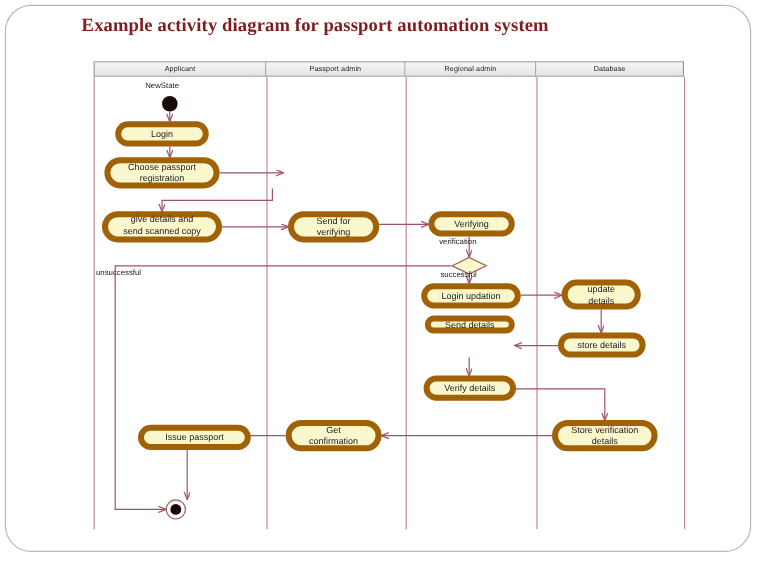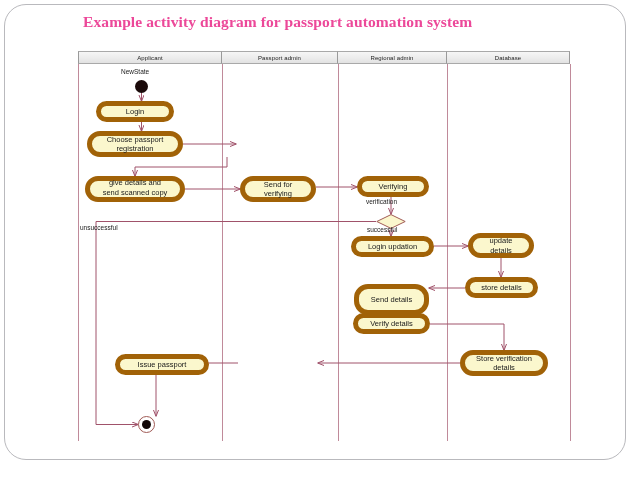--- a/index.html
+++ b/index.html
@@ -26,27 +26,27 @@
     top: 4px;
     width: 622px;
     height: 456px;
     border: 1px solid #b9b9bd;
     border-radius: 22px;
     box-sizing: border-box;
     background: #ffffff;
   }
   #slide-title {
     position: absolute;
-    left: 83px;
+    left: 68px;
     top: 13px;
     width: 500px;
     font-family: "Liberation Serif", serif;
     font-weight: bold;
     font-size: 15.5px;
-    color: #ec4899;
+    color: #7f1d1d;
     letter-spacing: 0.1px;
     white-space: nowrap;
   }
   #diagram-canvas {
     position: absolute;
     left: 0;
     top: 0;
     width: 638px;
     height: 478px;
   }
@@ -258,31 +258,34 @@
     </div>
 
     <div class="node" style="left:468px; top:233px; width:66px; height:25px;">
       <span>update<br>details</span>
     </div>
 
     <div class="node" style="left:465px; top:277px; width:73px; height:21px;">
       <span>store details</span>
     </div>
 
-    <div class="node" style="left:354px; top:284px; width:75px; height:31px;">
+    <div class="node" style="left:354px; top:263px; width:75px; height:15px;">
       <span>Send details</span>
     </div>
 
     <div class="node" style="left:353px; top:313px; width:77px; height:21px;">
       <span>Verify details</span>
     </div>
 
     <div class="node" style="left:460px; top:350px; width:88px; height:26px;">
       <span>Store verification<br>details</span>
     </div>
 
+    <div class="node" style="left:238px; top:350px; width:80px; height:26px;">
+      <span>Get<br>confirmation</span>
+    </div>
 
     <div class="node" style="left:115px; top:354px; width:94px; height:21px;">
       <span>Issue passport</span>
     </div>
 
   </div>
 </div>
 
 </body></html>

